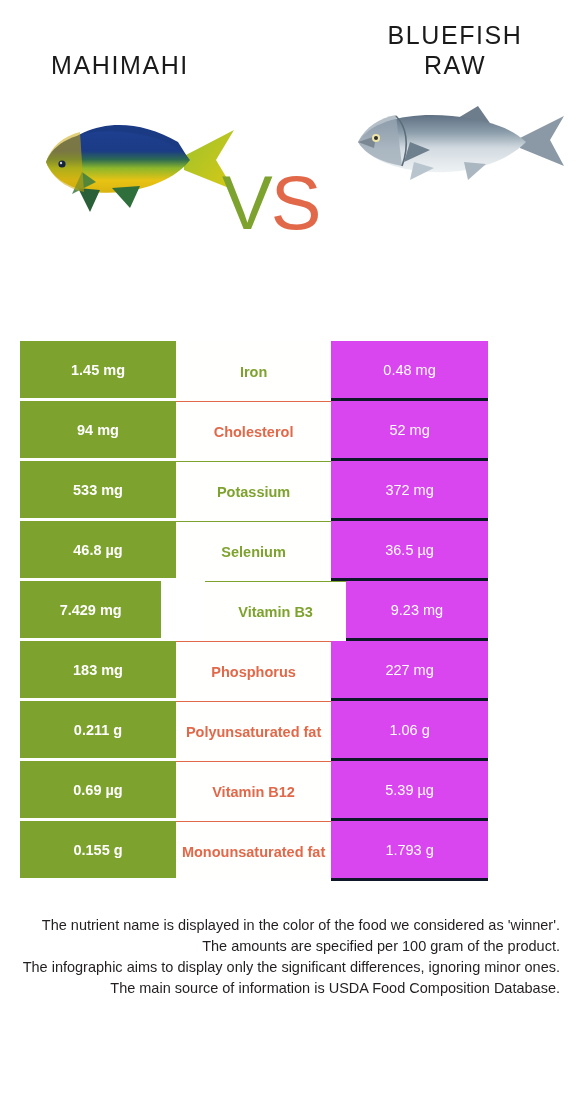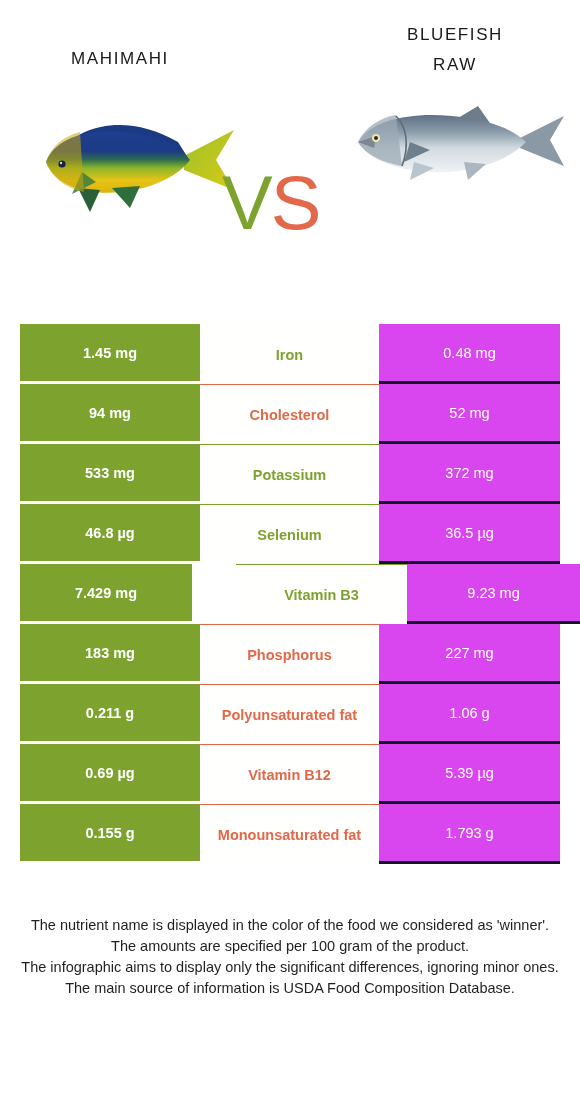--- a/index.html
+++ b/index.html
@@ -21,30 +21,30 @@
     position: absolute;
     left: 0;
     top: 0;
     width: 580px;
     height: 300px;
   }
   .title {
     position: absolute;
     font-family: "Liberation Sans", sans-serif;
     font-weight: 300;
-    font-size: 17px;
+    font-size: 25px;
     letter-spacing: 1.6px;
     color: #1a1a1a;
     text-align: center;
     line-height: 30px;
     white-space: pre-line;
   }
   .title-left {
     left: 0;
-    top: 44px;
+    top: 50px;
     width: 240px;
   }
   .title-right {
     left: 340px;
     top: 20px;
     width: 230px;
   }
 
   
   .vs {
@@ -63,22 +63,22 @@
   .fish {
     position: absolute;
   }
   .fish-left  { left: 38px;  top: 108px; width: 200px; height: 108px; }
   .fish-right { left: 352px; top: 100px; width: 216px; height: 82px; }
 
   
   .table {
     position: absolute;
     left: 0;
-    top: 324px;
-    width: 580px;
+    top: 341px;
+    width: 488px;
   }
   .row {
     position: relative;
     height: 60px;
     display: flex;
     align-items: stretch;
   }
   .cell {
     display: flex;
     align-items: center;
@@ -111,21 +111,21 @@
     border-bottom: 3px solid #0f172a;
   }
   .row:first-child .cell-mid { border-top-color: transparent !important; }
 
   
   .footer {
     position: absolute;
     left: 20px;
     top: 915px;
     width: 540px;
-    text-align: center;
+    text-align: right;
     font-size: 14.5px;
     line-height: 21px;
     color: #231f20;
     font-weight: 400;
   }
   .footer div { white-space: normal; }
 </style>
 </head>
 <body>
 

